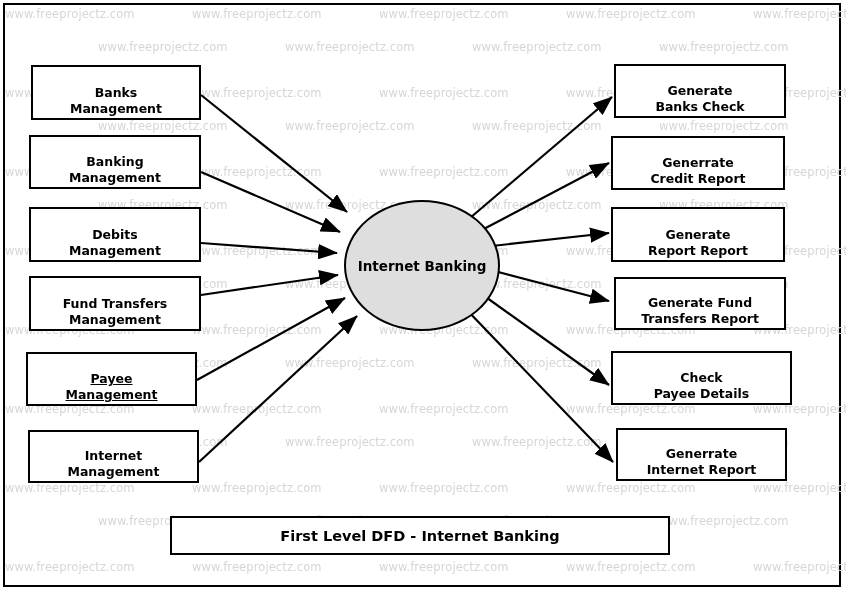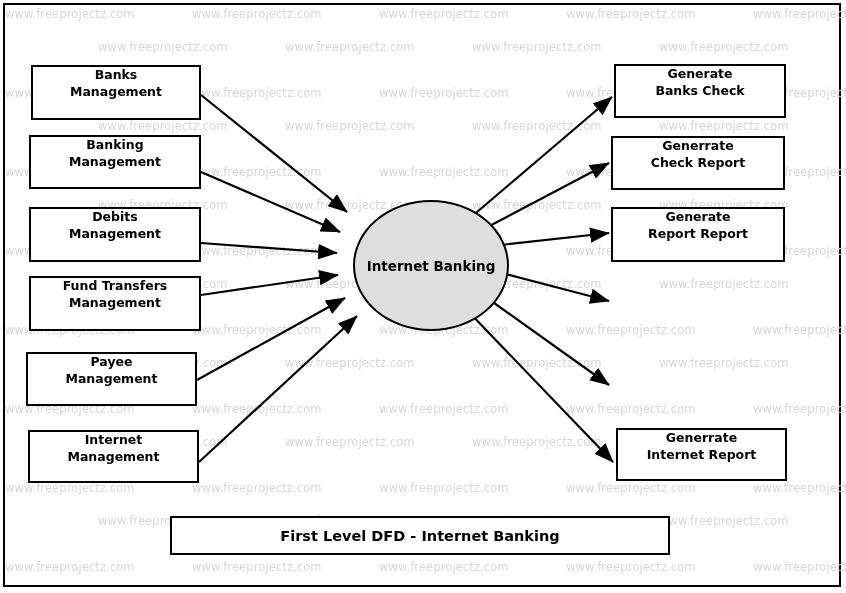--- a/index.html
+++ b/index.html
@@ -57,21 +57,21 @@
     z-index: 2;
     pointer-events: none;
   }
   
   .node {
     position: absolute;
     box-sizing: border-box;
     border: 2.5px solid #000000;
     background: #ffffff;
     display: flex;
-    align-items: flex-start;
+    align-items: flex-end;
     justify-content: center;
     text-align: center;
     z-index: 3;
     font-family: "DejaVu Sans", sans-serif;
     font-weight: bold;
     font-size: 12.5px;
     line-height: 1.33;
     color: #000000;
   }
   .node .lbl {
@@ -231,60 +231,72 @@
     </span>
   </div>
 
   <div class="node" style="left:29px; top:276px; width:172px; height:55px;">
     <span class="lbl">
       <span>Fund Transfers</span><br>
       <span>Management</span>
     </span>
   </div>
 
-  <div class="node" style="left:26px; top:352px; width:171px; height:54px;">
+  <div class="node" style="left:26px; top:352px; width:171px; height:54px;text-decoration:underline;">
     <span class="lbl">
       <span>Payee</span><br>
       <span>Management</span>
     </span>
   </div>
 
   <div class="node" style="left:28px; top:430px; width:171px; height:53px;">
     <span class="lbl">
       <span>Internet</span><br>
       <span>Management</span>
     </span>
   </div>
 
-  <div id="process-node" style="left:353px; top:200px; width:156px; height:131px;">
+  <div id="process-node" style="left:344px; top:200px; width:156px; height:131px;">
     <span>Internet Banking</span>
   </div>
 
   <div class="node" style="left:614px; top:64px; width:172px; height:54px;">
     <span class="lbl">
       <span>Generate</span><br>
       <span>Banks Check</span>
     </span>
   </div>
 
   <div class="node" style="left:611px; top:136px; width:174px; height:54px;">
     <span class="lbl">
       <span>Generrate</span><br>
-      <span>Check Report</span>
+      <span>Credit Report</span>
     </span>
   </div>
 
   <div class="node" style="left:611px; top:207px; width:174px; height:55px;">
     <span class="lbl">
       <span>Generate</span><br>
       <span>Report Report</span>
     </span>
   </div>
 
-
+  <div class="node" style="left:614px; top:277px; width:172px; height:53px;">
+    <span class="lbl">
+      <span>Generate Fund</span><br>
+      <span>Transfers Report</span>
+    </span>
+  </div>
+
+  <div class="node" style="left:611px; top:351px; width:181px; height:54px;">
+    <span class="lbl">
+      <span>Check</span><br>
+      <span>Payee Details</span>
+    </span>
+  </div>
 
   <div class="node" style="left:616px; top:428px; width:171px; height:53px;">
     <span class="lbl">
       <span>Generrate</span><br>
       <span>Internet Report</span>
     </span>
   </div>
 
   <div id="caption-box" style="left:170px; top:516px; width:500px; height:39px;">
     <span>First Level DFD - Internet Banking</span>

